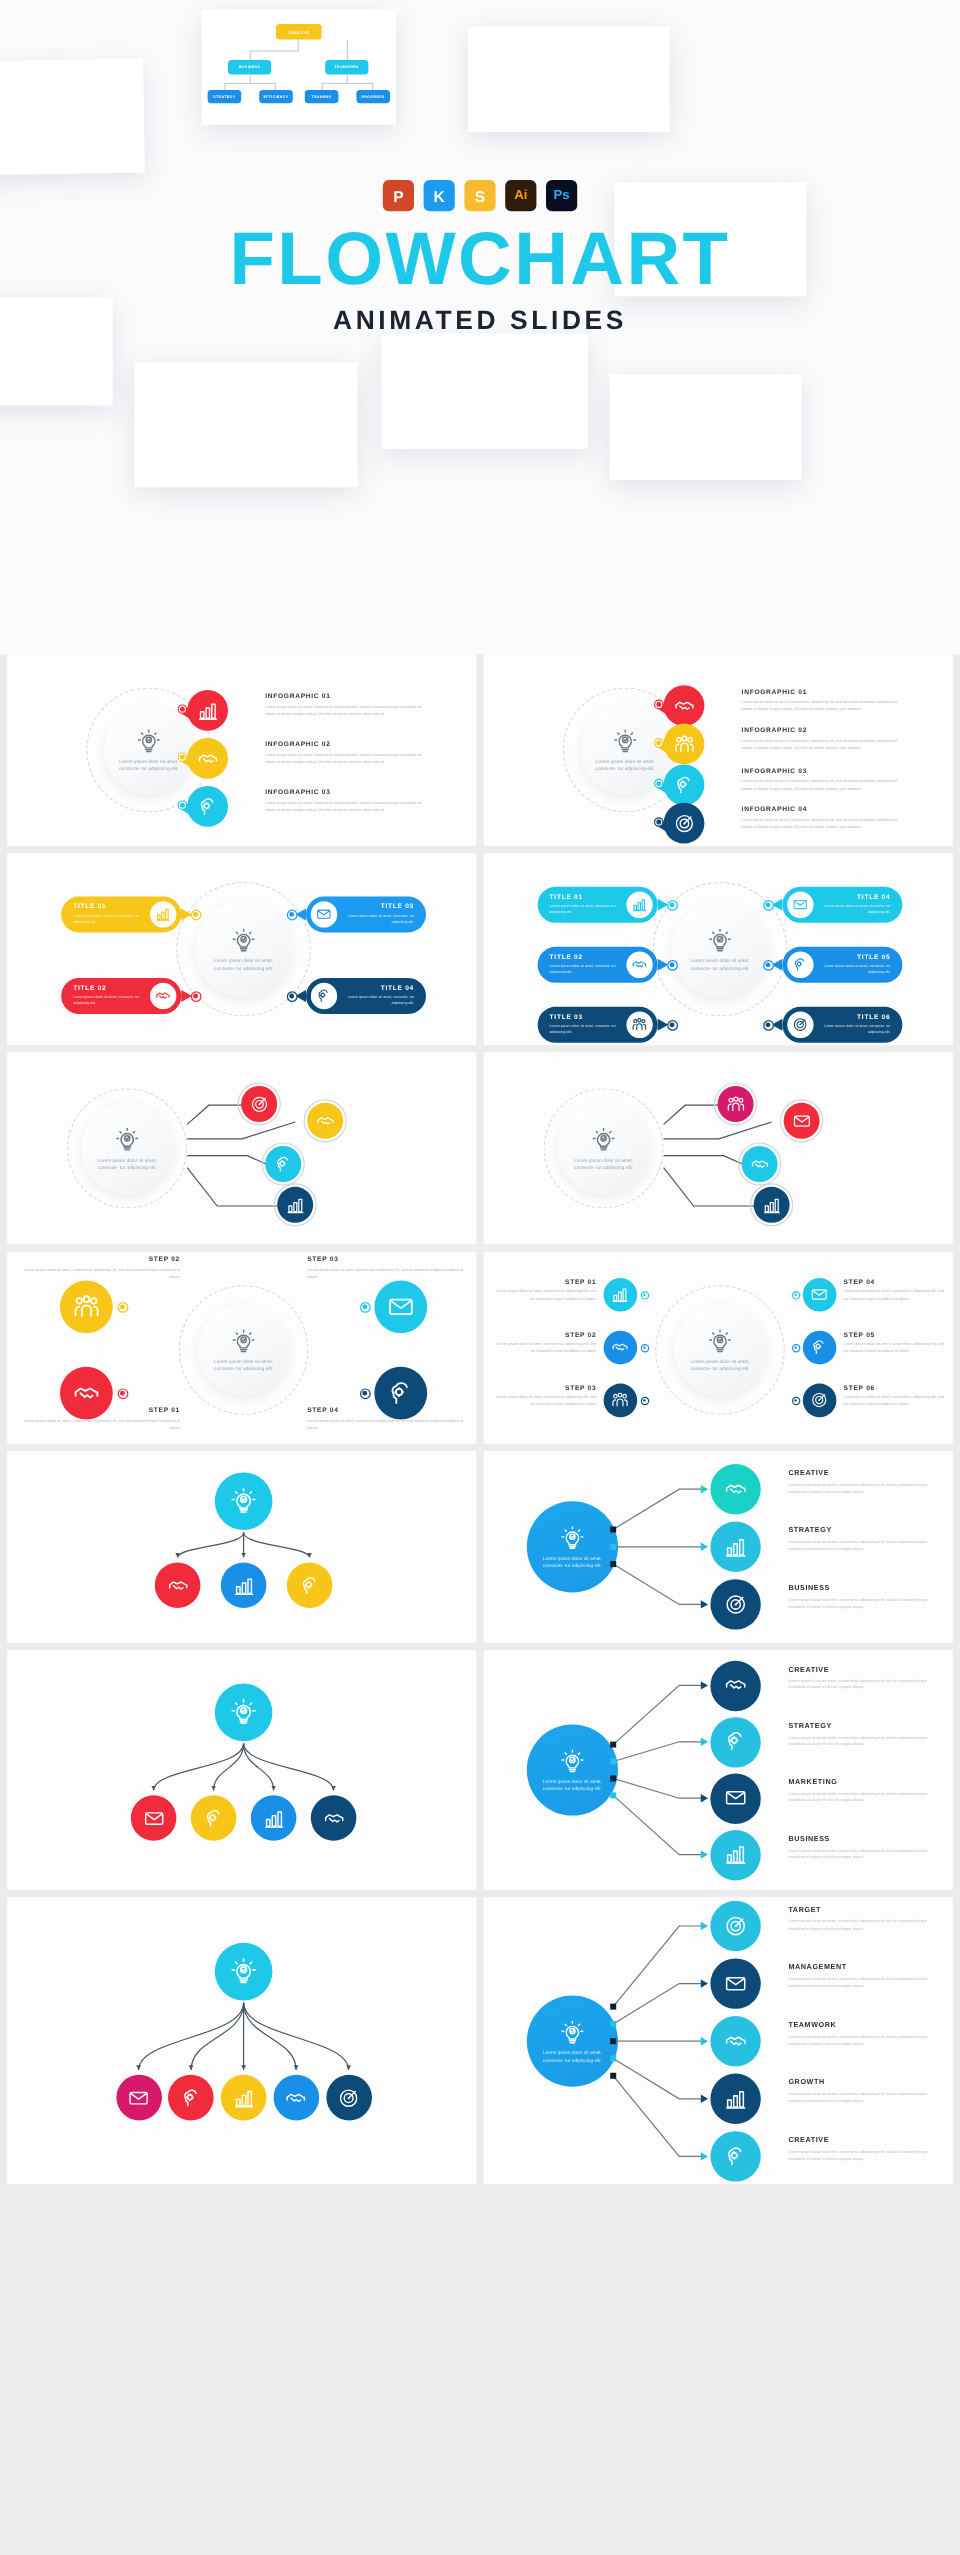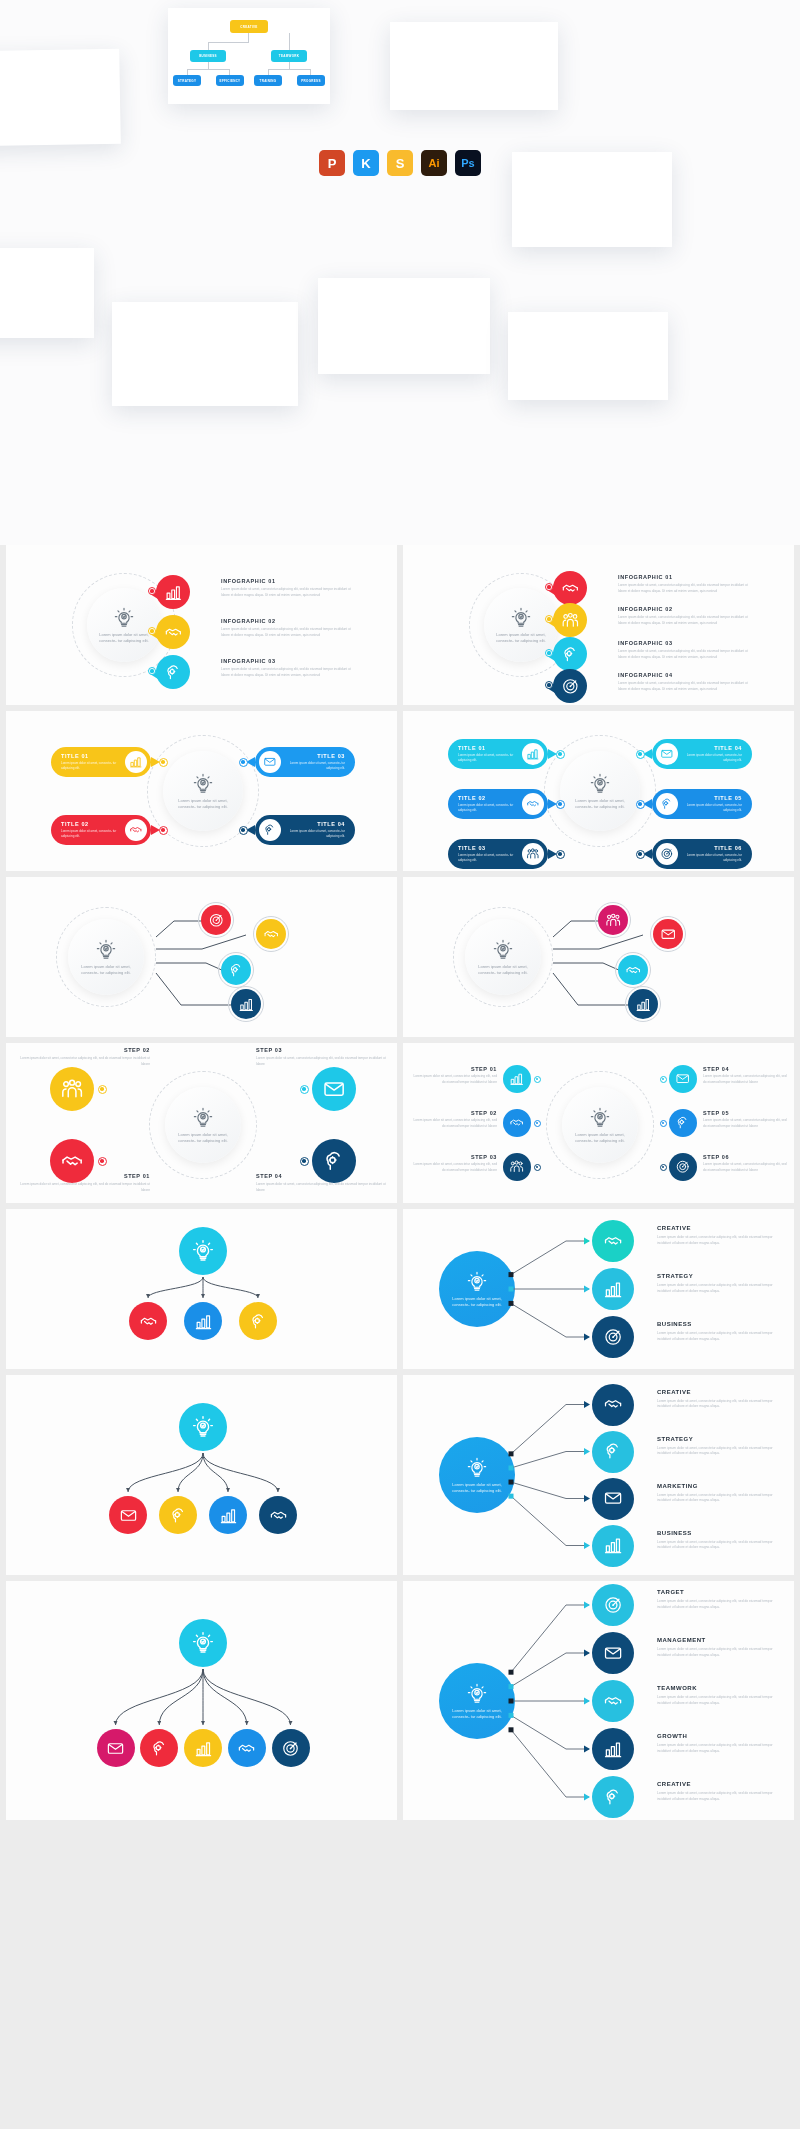--- a/index.html
+++ b/index.html
@@ -174,20 +174,22 @@
   <div class="mock" style="left:508px; top:312px; width:160px; height:88px;"></div>
 
   <div class="hero-center">
     <div id="app-icons">
         <div class="app-ic" style="background: rgb(210, 71, 38); color: rgb(255, 255, 255); font-size: 13px;">P</div>
         <div class="app-ic" style="background: rgb(28, 154, 240); color: rgb(255, 255, 255); font-size: 13px;">K</div>
         <div class="app-ic" style="background: rgb(249, 187, 45); color: rgb(255, 255, 255); font-size: 13px;">S</div>
         <div class="app-ic" style="background: rgb(46, 28, 12); color: rgb(255, 154, 0); font-size: 11px;">Ai</div>
         <div class="app-ic" style="background: rgb(8, 16, 32); color: rgb(49, 168, 255); font-size: 11px;">Ps</div>
       </div>
+    <div id="title-flowchart">FLOWCHART</div>
+    <div id="title-sub">ANIMATED SLIDES</div>
   </div>
 </div>
 
 <div id="slide-grid">
     <div class="slide">
       <div class="ring" style="left: 66px; top: 28px; width: 104px; height: 104px;"></div>
       <div class="hub" style="left: 81px; top: 43px; width: 74px; height: 74px;">
         <div class="bulb"><svg viewBox="0 0 24 24">
             <path d="M9 16.5a5.6 5.6 0 1 1 6 0v1.2h-6z" fill="none" stroke="#6b7782" stroke-width="1.3" stroke-linecap="round" stroke-linejoin="round"></path>
             <path d="M9.3 19.3h5.4M10 21h4" fill="none" stroke="#6b7782" stroke-width="1.3" stroke-linecap="round" stroke-linejoin="round"></path>

